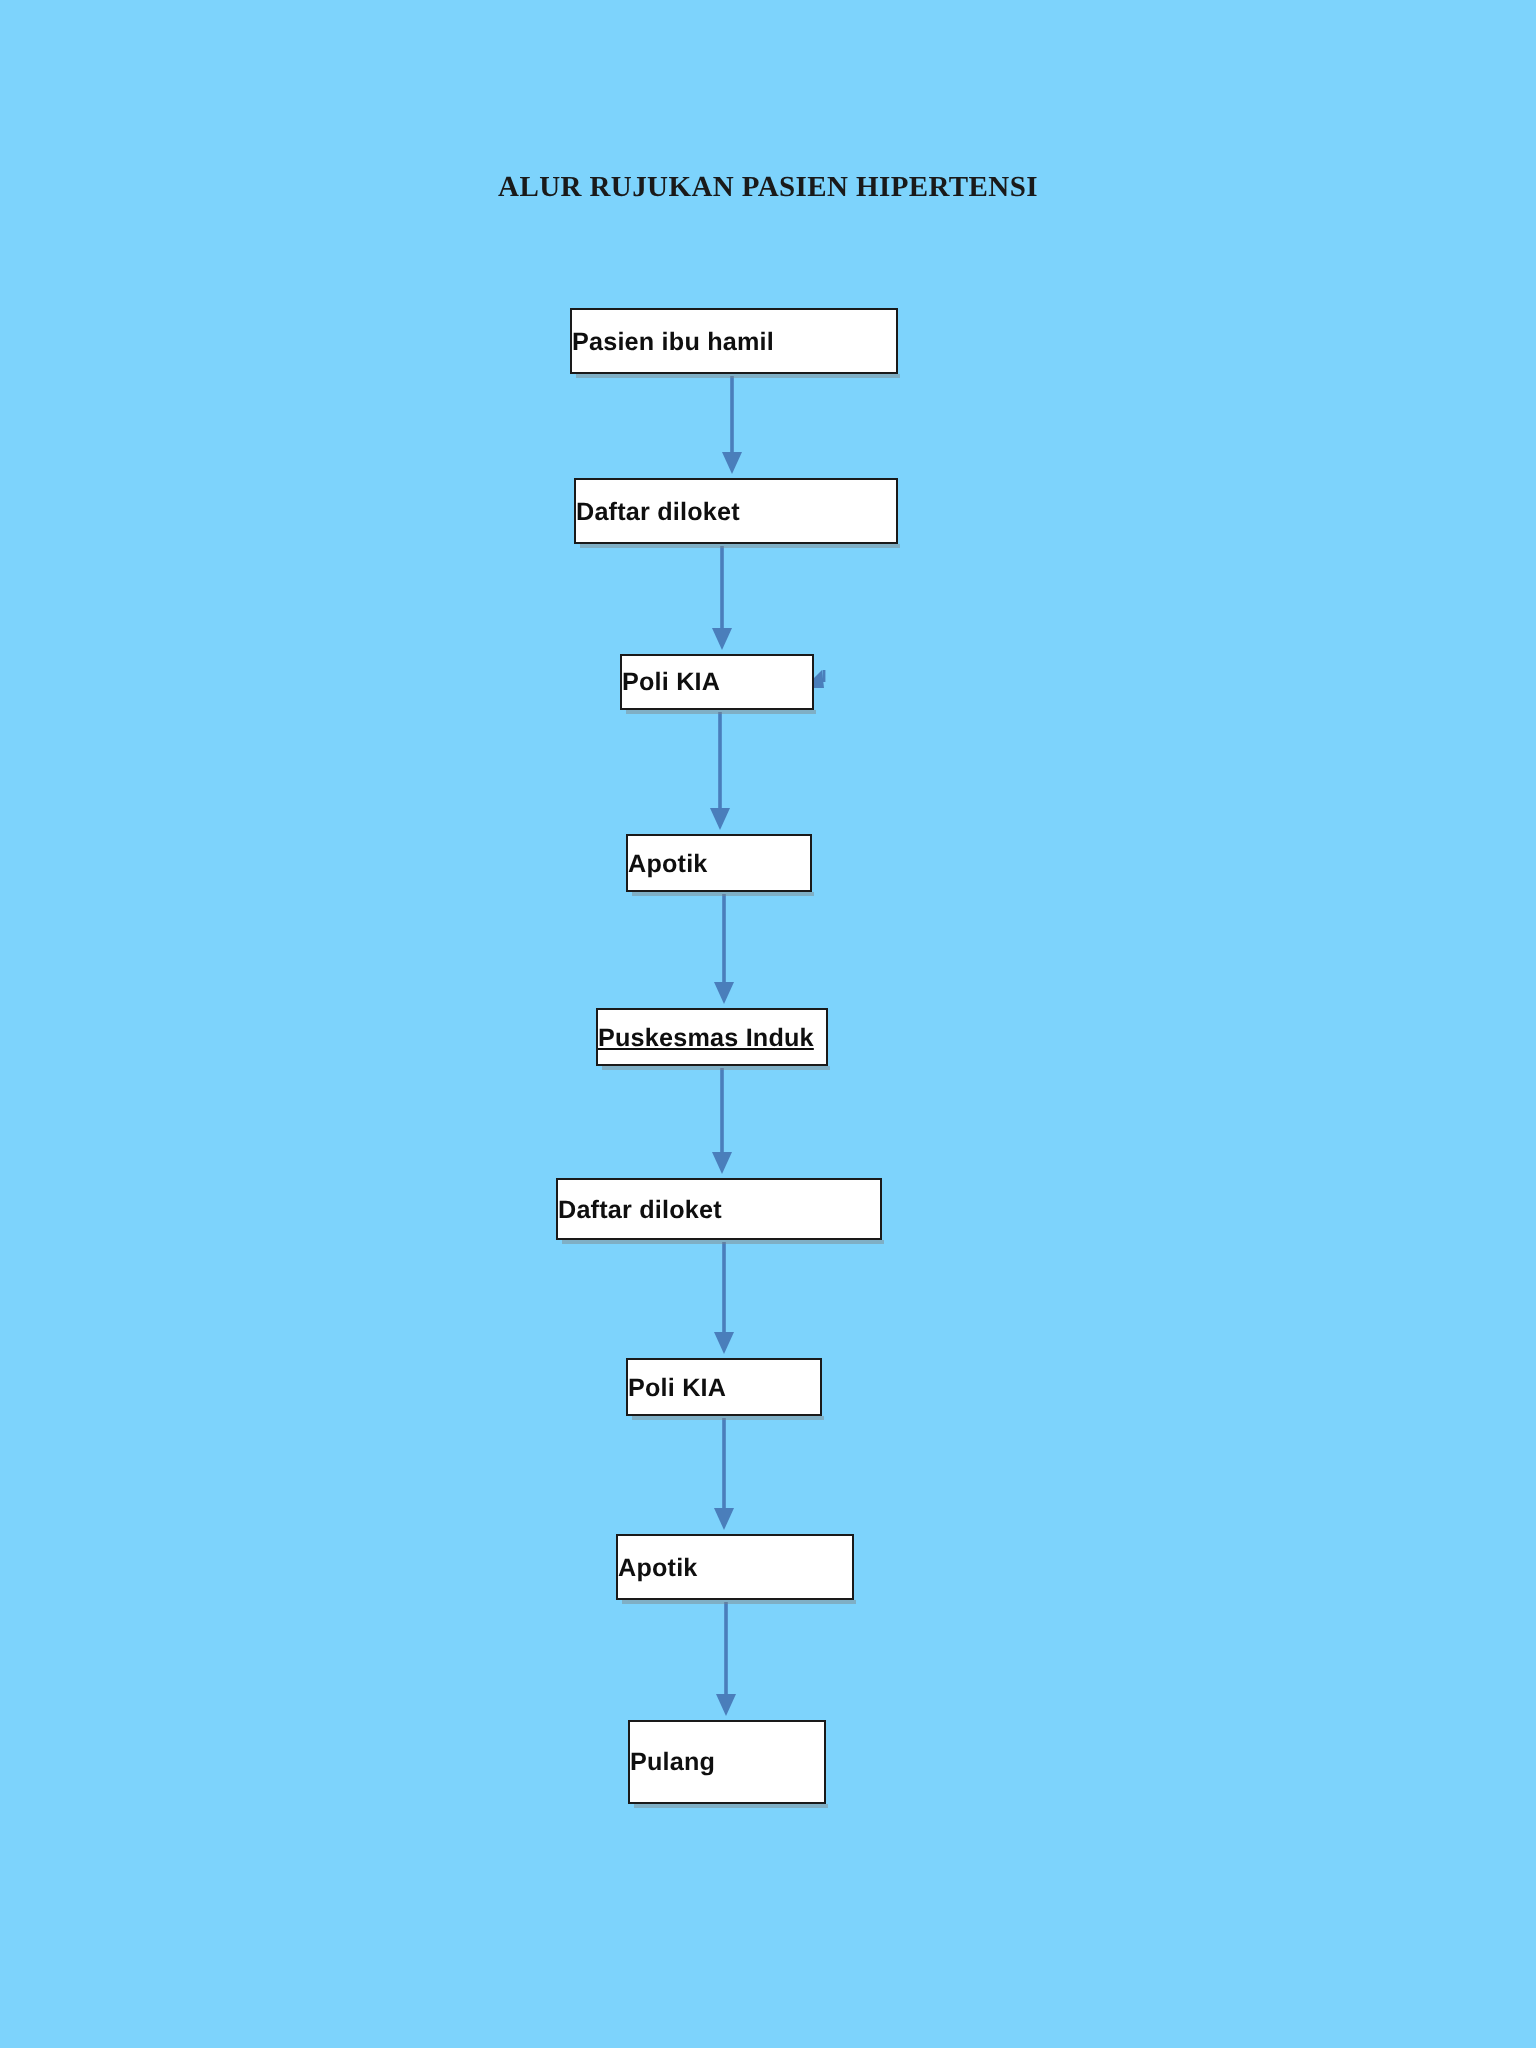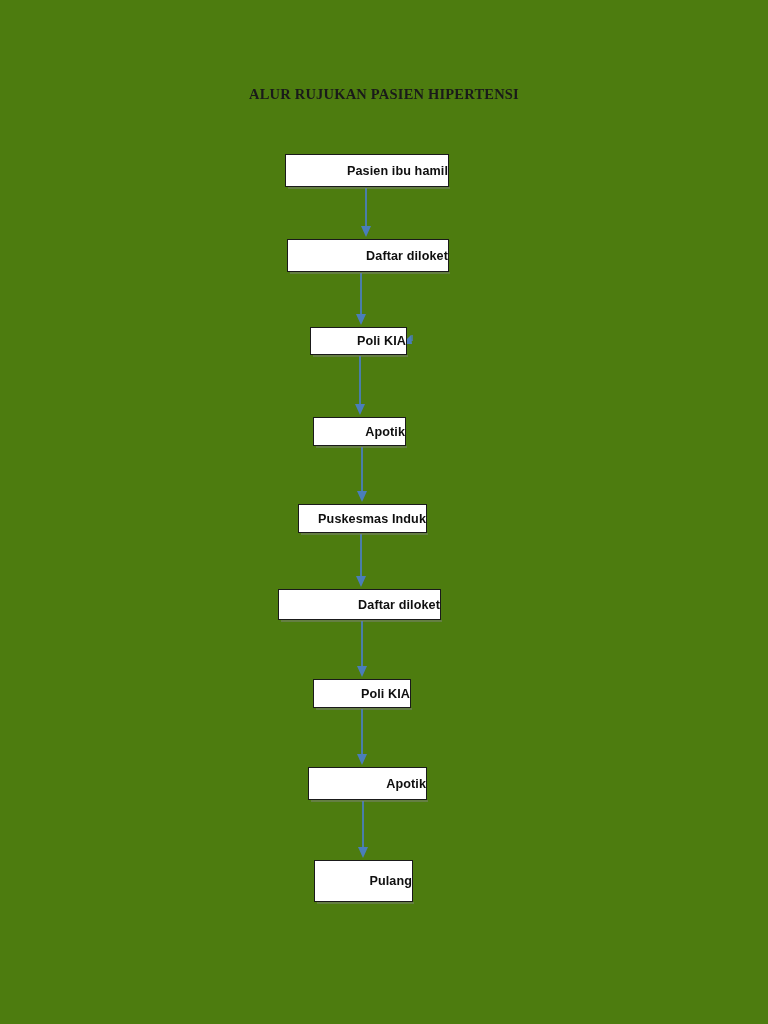--- a/index.html
+++ b/index.html
@@ -12,21 +12,21 @@
     height: 1024px;
     position: relative;
     font-family: "Liberation Sans", sans-serif;
     overflow: hidden;
   }
   #page {
     position: absolute;
     left: 0; top: 0;
     width: 768px;
     height: 1024px;
-    background: #4d7c0f;
+    background: #7dd3fc;
   }
   .title {
     position: absolute;
     left: 0;
     top: 86px;
     width: 768px;
     text-align: center;
     font-family: "Liberation Serif", "DejaVu Serif", serif;
     font-weight: bold;
     font-size: 14.5px;
@@ -34,28 +34,27 @@
     color: #1a1a1a;
     white-space: nowrap;
   }
   .node {
     position: absolute;
     box-sizing: border-box;
     border: 1.6px solid #1a1a1a;
     background: #ffffff;
     display: flex;
     align-items: center;
-    justify-content: flex-end;
+    justify-content: flex-start;
     font-family: "Liberation Sans", "DejaVu Sans", sans-serif;
     font-weight: bold;
     font-size: 12.6px;
     color: #0f0f0f;
     letter-spacing: 0.1px;
     white-space: nowrap;
-    padding-left: 47px;
   }
   .node::after {
     
     content: "";
     position: absolute;
     left: 2px;
     right: -2px;
     bottom: -3px;
     height: 2px;
     background: rgba(130,130,130,0.45);
@@ -151,21 +150,21 @@
   </div>
 
   <div class="node" style="left:310px; top:327px; width:97px; height:28px;">
     <span>Poli KIA</span>
   </div>
 
   <div class="node" style="left:313px; top:417px; width:93px; height:29px;">
     <span>Apotik</span>
   </div>
 
-  <div class="node" style="left:298px; top:504px; width:129px; height:29px;">
+  <div class="node" style="left:298px; top:504px; width:116px; height:29px;text-decoration:underline;">
     <span>Puskesmas Induk</span>
   </div>
 
   <div class="node" style="left:278px; top:589px; width:163px; height:31px;">
     <span>Daftar diloket</span>
   </div>
 
   <div class="node" style="left:313px; top:679px; width:98px; height:29px;">
     <span>Poli KIA</span>
   </div>

